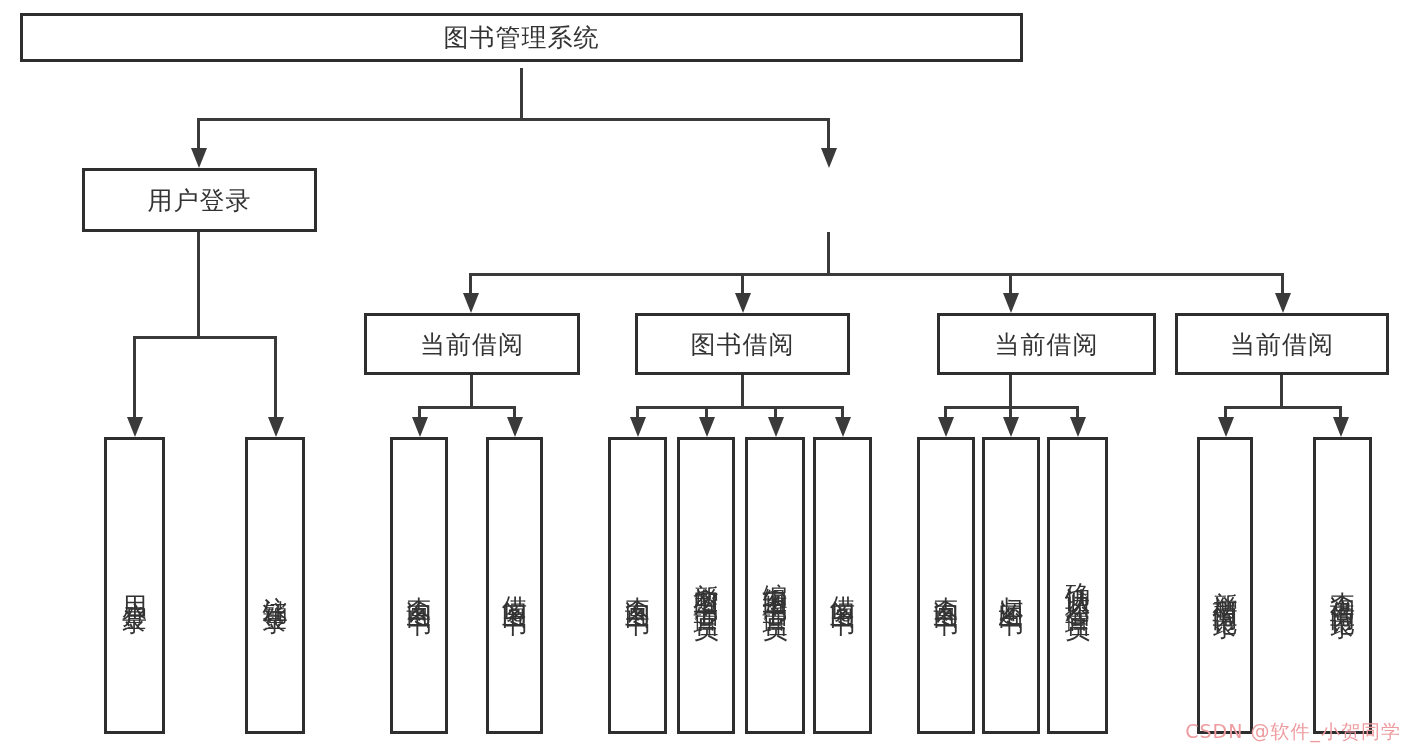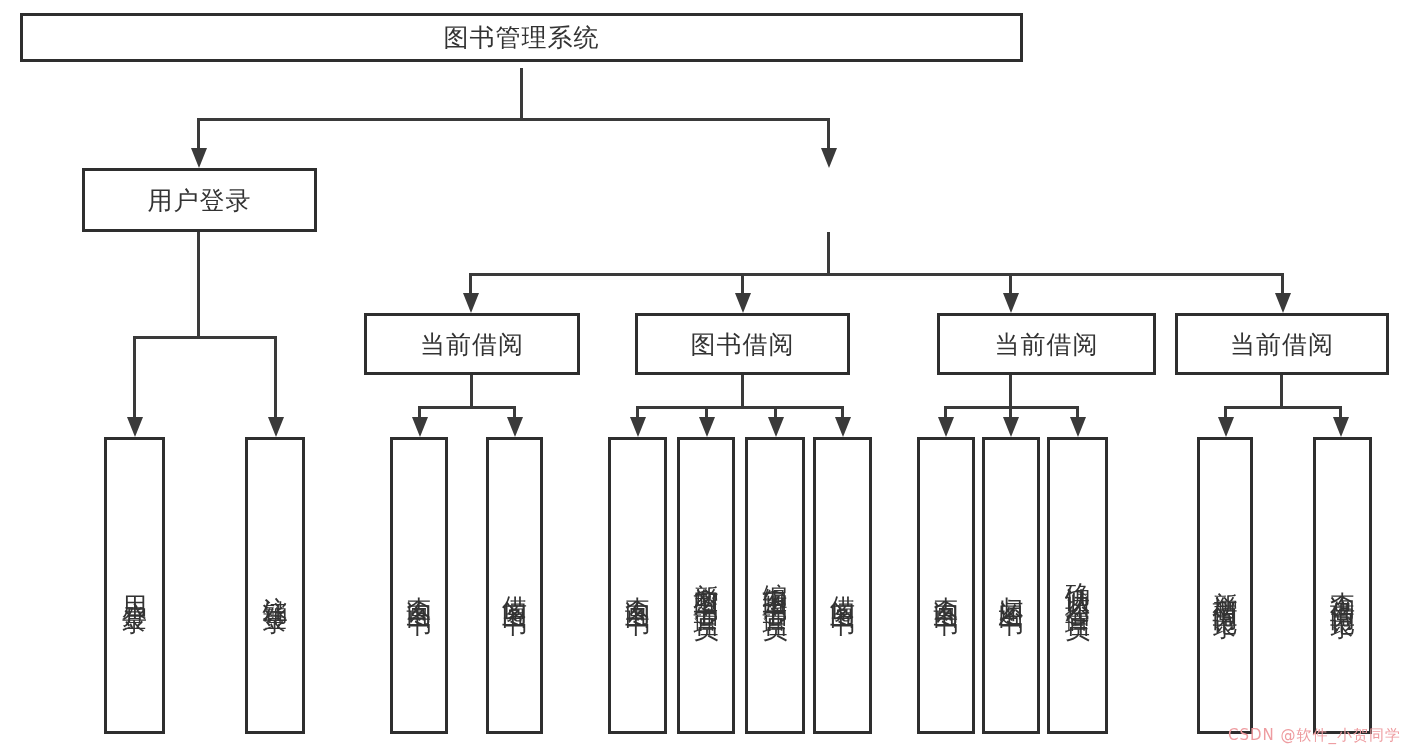--- a/index.html
+++ b/index.html
@@ -15,21 +15,21 @@
   .col{position:absolute;top:437px;height:297px;background:#fff;border:3px solid var(--border);
     display:flex;align-items:center;justify-content:center;color:var(--text);}
   .vtext{writing-mode:vertical-rl;text-orientation:mixed;font-size:25px;
     letter-spacing:5px;line-height:1;color:var(--text);}
   .hline,.vline{position:absolute;background:var(--line);}
   .hline{height:3px;}
   .vline{width:3px;}
   .ahead{position:absolute;width:0;height:0;
     border-left:8px solid transparent;border-right:8px solid transparent;
     border-top:20px solid var(--line);}
-  .watermark{position:absolute;right:4px;bottom:2px;font-size:15px;
+  .watermark{position:absolute;right:4px;bottom:2px;font-size:19px;
     color:var(--wm);letter-spacing:1px;white-space:nowrap;}
 </style>
 </head>
 <body>
 
 <div class="canvas">
 
   <div class="box" style="left:20px;top:13px;width:1003px;height:49px;">
     <span>图书管理系统</span>
   </div>

